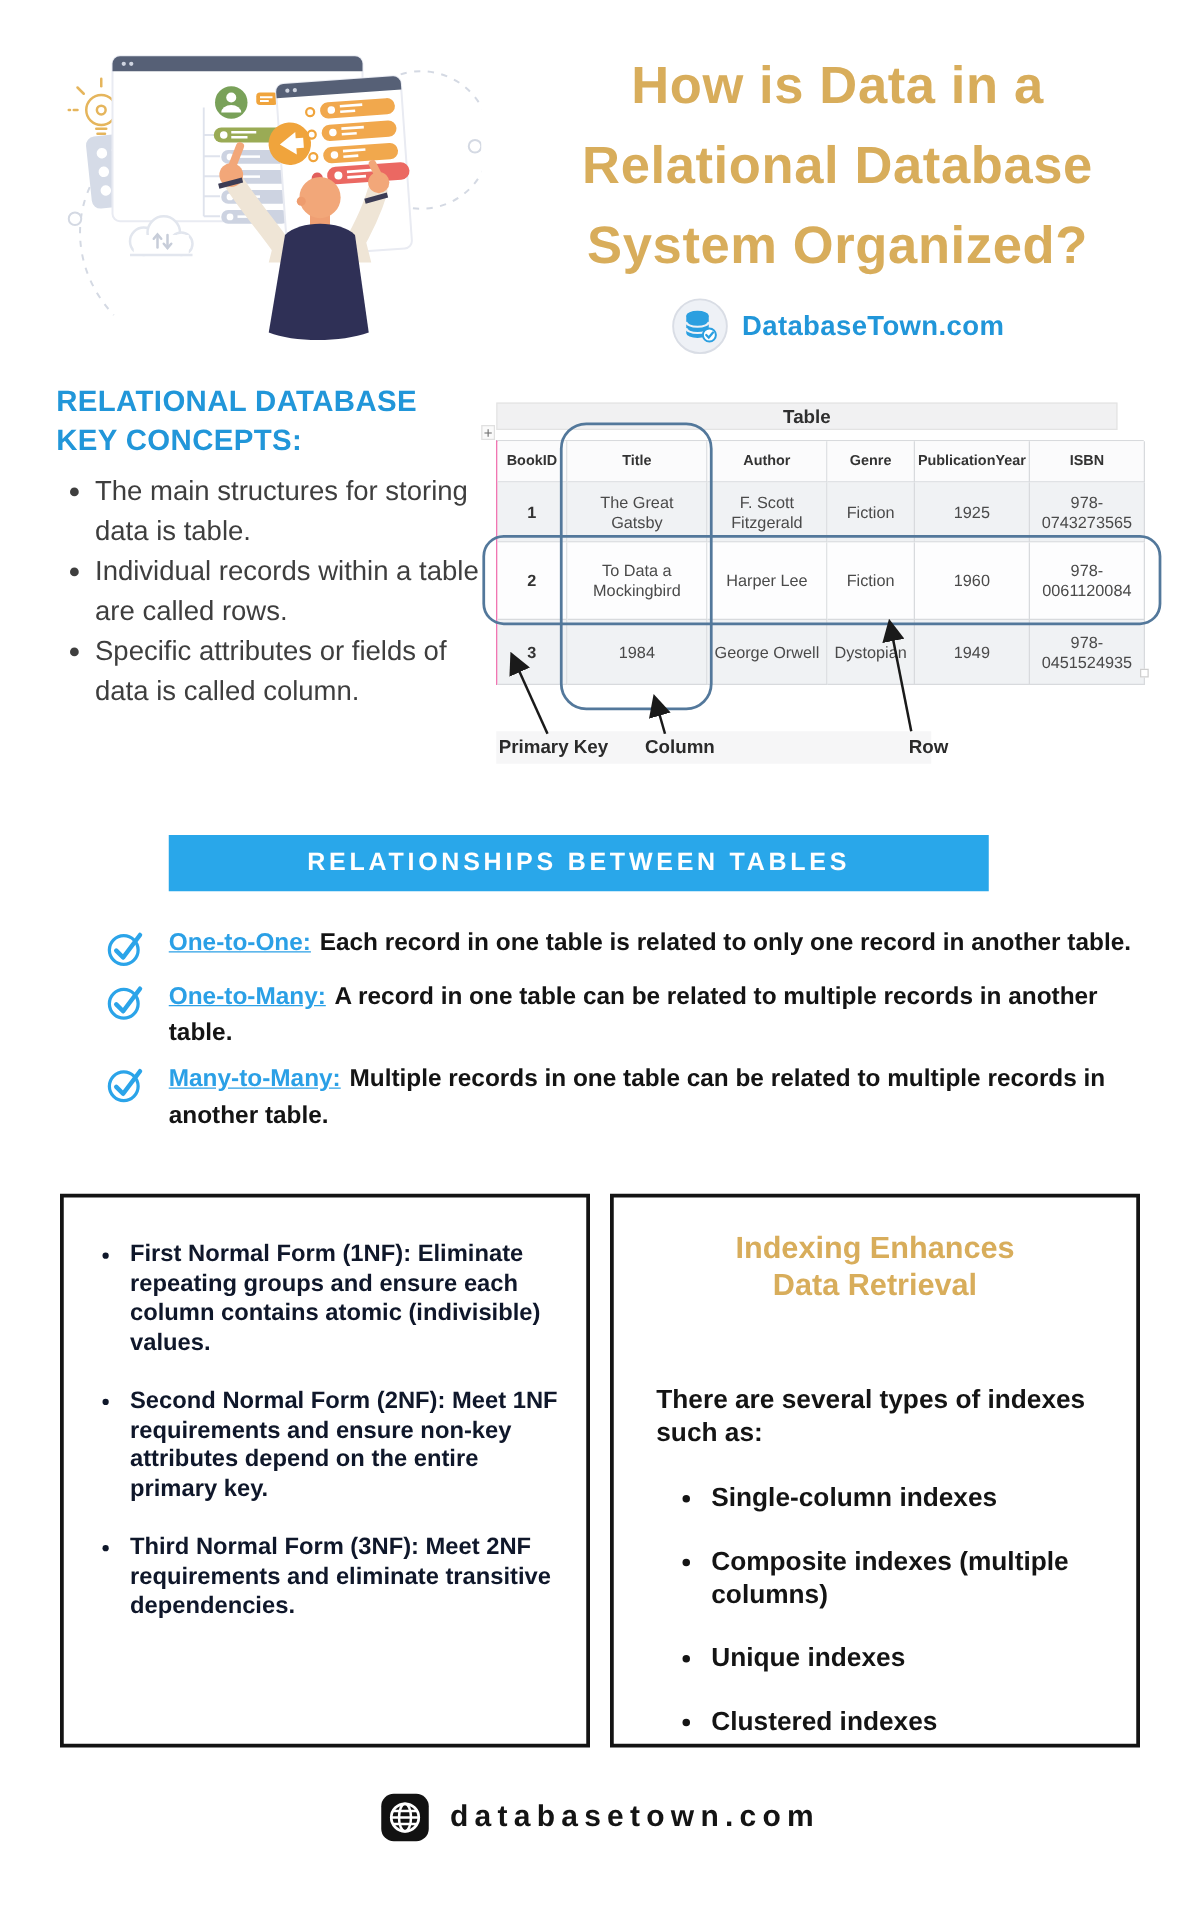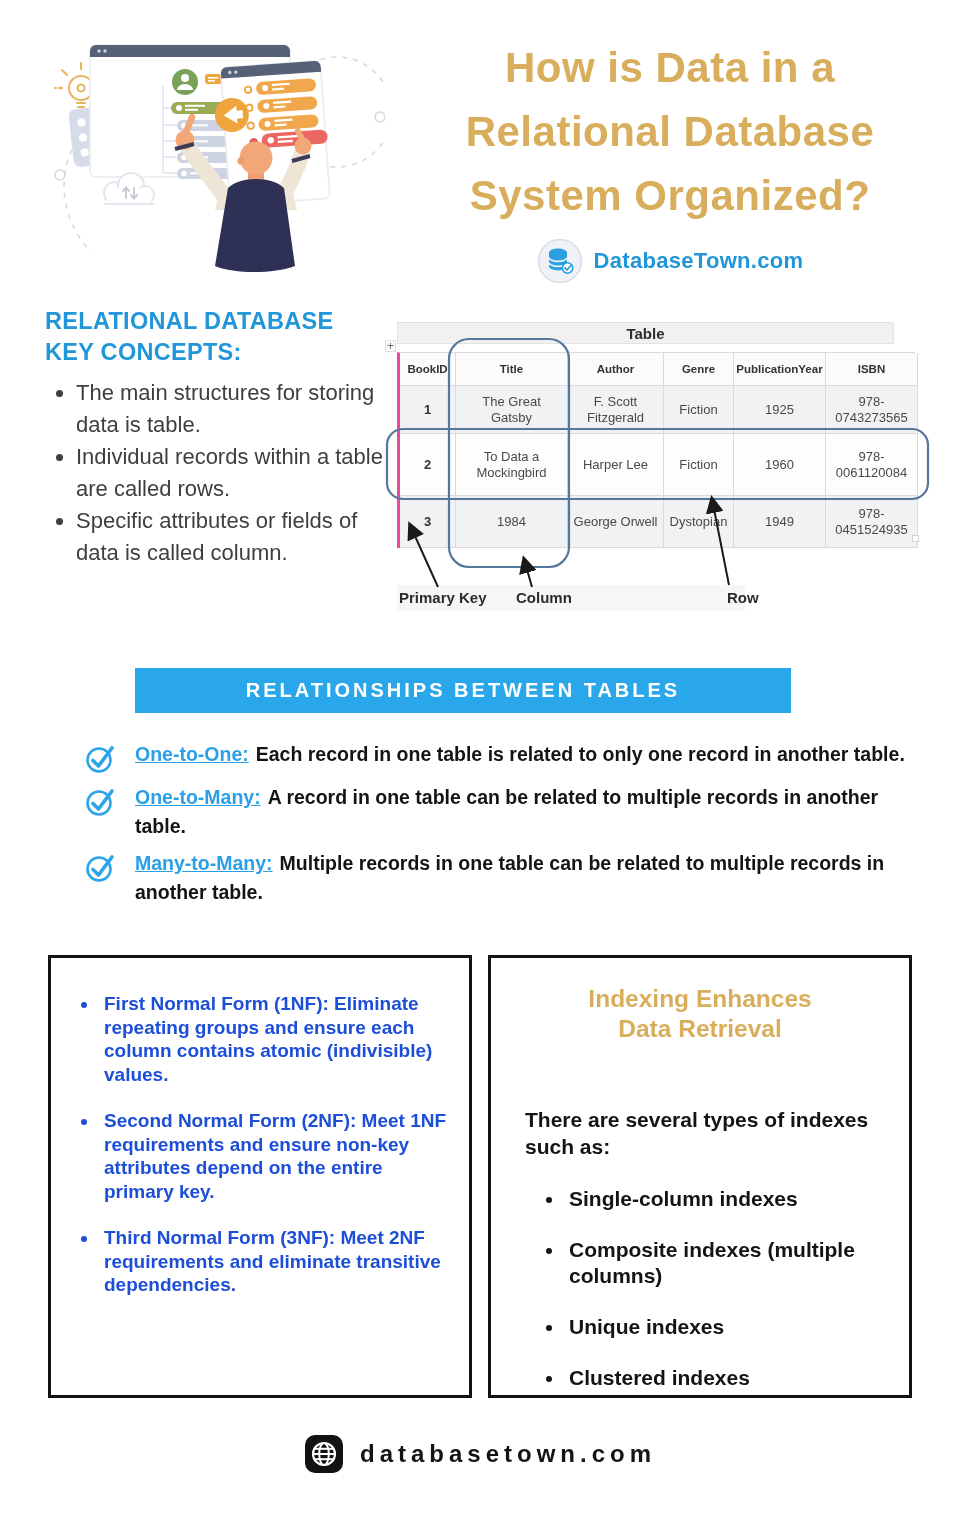--- a/index.html
+++ b/index.html
@@ -22,21 +22,21 @@
   .key-concepts h2{font-size:23.5px; font-weight:bold; color:var(--brand-blue); line-height:31px; letter-spacing:.3px;}
   .key-concepts ul{margin-top:9px; padding-left:31px; font-size:22px; color:#3E3E3E; line-height:32px; list-style:disc;}
 
   
   .table-panel{position:absolute; left:385px; top:313px; width:545px; height:302px;}
   .tbl-titlebar{position:absolute; left:12px; top:9px; width:497px; height:22px; background:#f1f1f2;
     border:1px solid #e3e3e3; display:flex; align-items:center; justify-content:center;
     font-size:15px; font-weight:bold; color:#2f2f2f;}
   .tbl-plus{position:absolute; left:0; top:27px; font-size:12px; color:#6d6d6d; border:1px solid #e0e0e0; background:#fafafa; line-height:10px; padding:0 1px;}
   .grid{position:absolute; left:12px; top:39px; width:518px; display:grid;
-    grid-template-columns:56px 112px 96px 70px 92px 92px; border-top:1px solid #d8dadd; border-left:3px solid #ec4899;}
+    grid-template-columns:56px 112px 96px 70px 92px 92px; border-top:1px solid #d8dadd; border-left:1px solid #ec4899;}
   .cell{border-right:1px solid #d8dadd; border-bottom:1px solid #d8dadd; display:flex; align-items:center; justify-content:center;
     text-align:center; padding:2px 4px; font-size:13px; color:#4a4a4a; line-height:16px;}
   .hrow .cell{height:33px; font-size:11.5px; font-weight:bold; color:#333; background:#fbfbfc; white-space:nowrap;}
   .r1 .cell{height:48px; background:#f0f2f4;}
   .r2 .cell{height:62px; background:#fdfdfe;}
   .r3 .cell{height:52px; background:#f0f2f4;}
   .grid .rowg{display:contents;}
   .cell.id{font-weight:bold; color:#333;}
   .resize-handle{position:absolute; left:527px; top:222px; width:7px; height:7px; background:#fff; border:1px solid #cfcfcf;}
   .label-band{position:absolute; left:12px; top:272px; width:348px; height:26px; background:#f6f6f7;}
@@ -52,21 +52,21 @@
   .relationships{position:absolute; left:84px; top:740px; width:832px;}
   .rel-item{display:flex; gap:17px; margin-bottom:8px;}
   .rel-icon{flex:0 0 34px; margin-top:1px;}
   .rel-text{font-size:19.5px; font-weight:bold; line-height:29px; color:#141414;}
   .rel-term{color:var(--link-blue); text-decoration:underline; margin-right:7px;}
 
   
   .box{position:absolute; top:955px; width:424px; height:443px; border:3px solid #141414; background:#fff;}
   .box-left{left:48px;} .box-right{left:488px;}
   .box-title{margin-top:26px; text-align:center; font-size:24.5px; font-weight:bold; color:var(--gold); line-height:30px;}
-  .box-left ul{margin:34px 22px 0 48px; font-size:19px; font-weight:bold; color:#1d4ed8; line-height:23.5px; list-style:disc;}
+  .box-left ul{margin:34px 22px 0 48px; font-size:19px; font-weight:bold; color:#0f172a; line-height:23.5px; list-style:disc;}
   .box-left li{margin-bottom:23px; padding-left:5px;}
   .box-intro{margin:62px 26px 0 34px; font-size:21px; font-weight:bold; color:#141414; line-height:27px;}
   .box-right ul{margin:26px 18px 0 74px; font-size:21px; font-weight:bold; color:#141414; line-height:26px; list-style:disc;}
   .box-right li{margin-bottom:25px; padding-left:4px;}
 
   
   .footer{position:absolute; left:0; top:1434px; width:960px; display:flex; align-items:center; justify-content:center; gap:16px;}
   .site-name{font-size:24px; font-weight:bold; color:#141414; letter-spacing:5px;}
 </style>
 </head>

